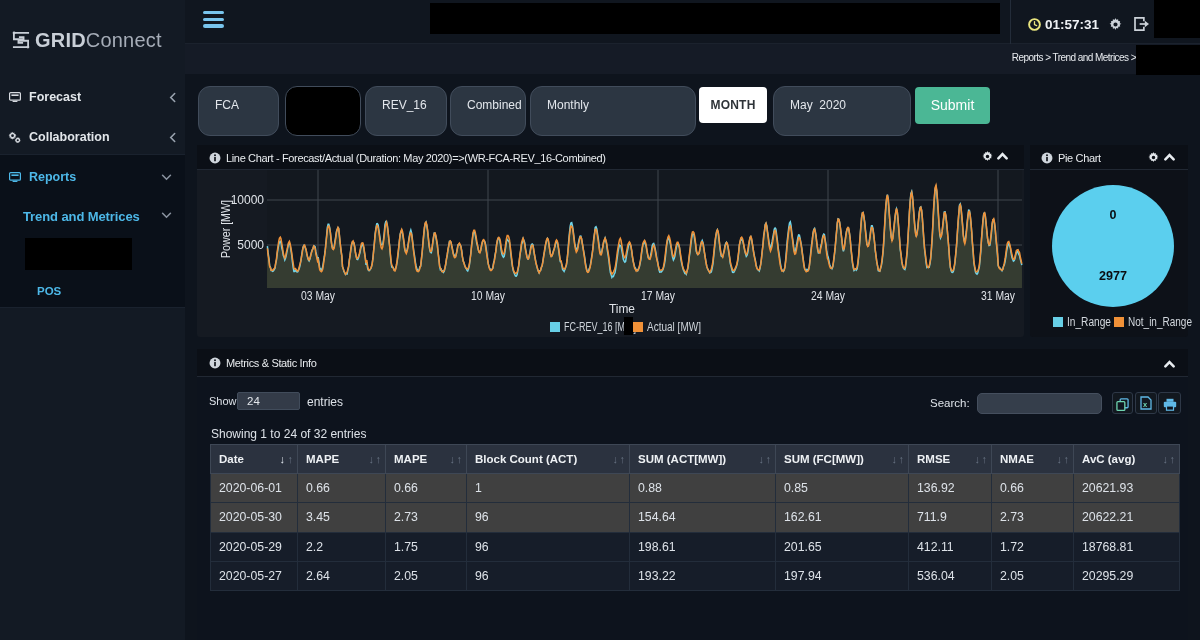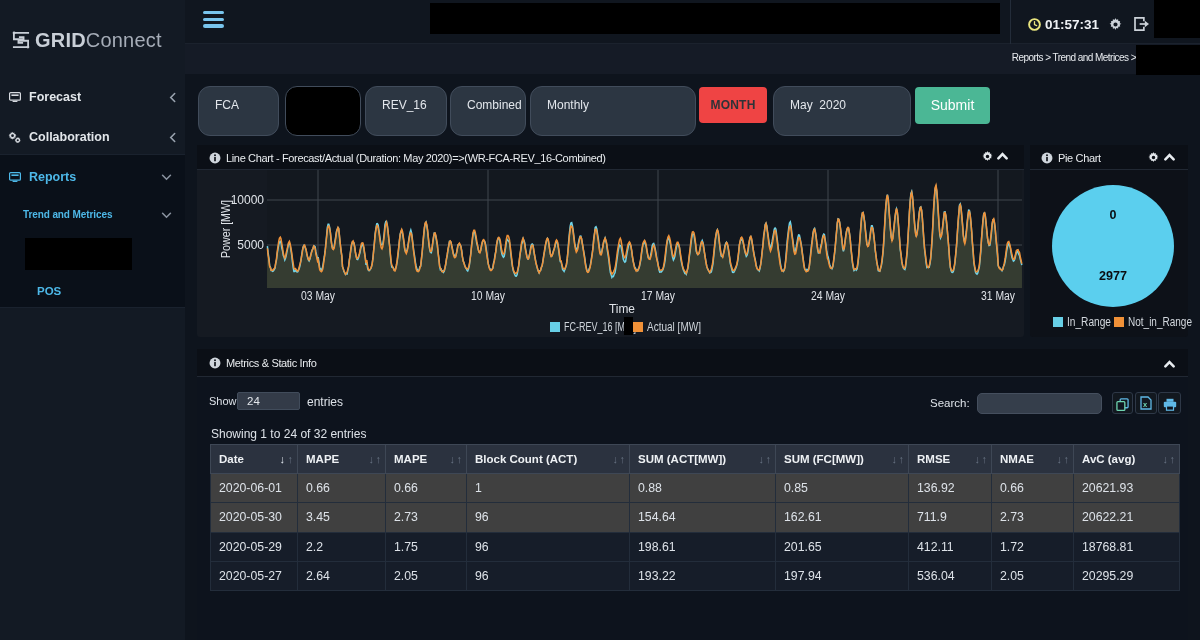--- a/index.html
+++ b/index.html
@@ -56,21 +56,21 @@
   </svg>
 <svg style="position:absolute;left:9px;top:172px" width="12" height="10" viewBox="0 0 12 10">
     <rect x="0.6" y="0.6" width="10.8" height="7.6" rx="1" fill="none" stroke="#4db8e8" stroke-width="1.2"></rect>
     <rect x="2.4" y="2.4" width="7.2" height="1.6" fill="#4db8e8"></rect>
     <rect x="3.6" y="8.8" width="4.8" height="1.2" fill="#4db8e8"></rect>
   </svg>
 <div class="abs" style="left:29px;top:170px;font-size:12.5px;font-weight:bold;color:#4db8e8">Reports</div>
 <svg style="position:absolute;left:161px;top:174px" width="11" height="7" viewBox="0 0 12 8">
     <path d="M1.5 1.5 L6 6 L10.5 1.5" stroke="#8a93a0" stroke-width="1.8" fill="none" stroke-linecap="round"></path>
   </svg>
-<div class="abs" style="left:23px;top:209px;font-size:10px;font-weight:bold;color:#4db8e8;letter-spacing:-0.1px">Trend and Metrices</div>
+<div class="abs" style="left:23px;top:209px;font-size:13px;font-weight:bold;color:#4db8e8;letter-spacing:-0.1px">Trend and Metrices</div>
 <svg style="position:absolute;left:161px;top:212px" width="11" height="7" viewBox="0 0 12 8">
     <path d="M1.5 1.5 L6 6 L10.5 1.5" stroke="#8a93a0" stroke-width="1.8" fill="none" stroke-linecap="round"></path>
   </svg>
 <div class="blk" style="left:25px;top:238px;width:107px;height:32px"></div>
 <div class="abs" style="left:37px;top:285px;font-size:11.5px;font-weight:bold;color:#4db8e8">POS</div>
 
 <div class="abs" style="left:185px;top:0;width:1015px;height:44px;background:#10161f;border-bottom:1px solid #1b222d"></div>
 <div style="position:absolute;left:203px;top:11px;width:21px">
 <div style="height:3.4px;background:#79c4ec;border-radius:2px"></div>
 <div style="height:3.4px;background:#79c4ec;border-radius:2px;margin-top:3.2px"></div>
@@ -95,21 +95,21 @@
 
 <div class="abs" style="left:185px;top:44px;width:1015px;height:30px;background:#151b26"></div>
 <div class="abs" style="left:0;top:52px;width:1136px;text-align:right;font-size:10px;letter-spacing:-0.55px;color:#e8ebef">Reports &gt; Trend and Metrices &gt;</div>
 <div class="blk" style="left:1136px;top:45px;width:64px;height:30px"></div>
 
 <div class="sel" style="left:198px;top:86px;width:81px">FCA</div>
 <div class="sel" style="left:285px;top:86px;width:76px;background:#000">&nbsp;</div>
 <div class="sel" style="left:365px;top:86px;width:82px">REV_16</div>
 <div class="sel" style="left:450px;top:86px;width:76px">Combined</div>
 <div class="sel" style="left:530px;top:86px;width:166px">Monthly</div>
-<div class="abs" style="left:699px;top:87px;width:68px;height:36px;background:#ef4444;border-radius:4px;
+<div class="abs" style="left:699px;top:87px;width:68px;height:36px;background:#ffffff;border-radius:4px;
 color:#2e3338;font-size:12px;font-weight:bold;text-align:center;line-height:36px;letter-spacing:0.2px">MONTH</div>
 <div class="sel" style="left:773px;top:86px;width:138px">May&nbsp; 2020</div>
 <div class="abs" style="left:915px;top:87px;width:75px;height:37px;background:#4bb795;border-radius:4px;
 color:#fff;font-size:14px;text-align:center;line-height:37px">Submit</div>
 
 <div class="abs" style="left:197px;top:145px;width:827px;height:192px;background:#151a22;border-radius:3px"></div>
 <div class="panel-h" style="left:197px;top:145px;width:827px"></div>
 <svg style="position:absolute;left:209px;top:152px" width="12" height="12" viewBox="0 0 16 16">
     <circle cx="8" cy="8" r="7.3" fill="#cfd5dc"></circle>
     <rect x="6.9" y="6.7" width="2.2" height="5.6" fill="#0b0f16"></rect>

